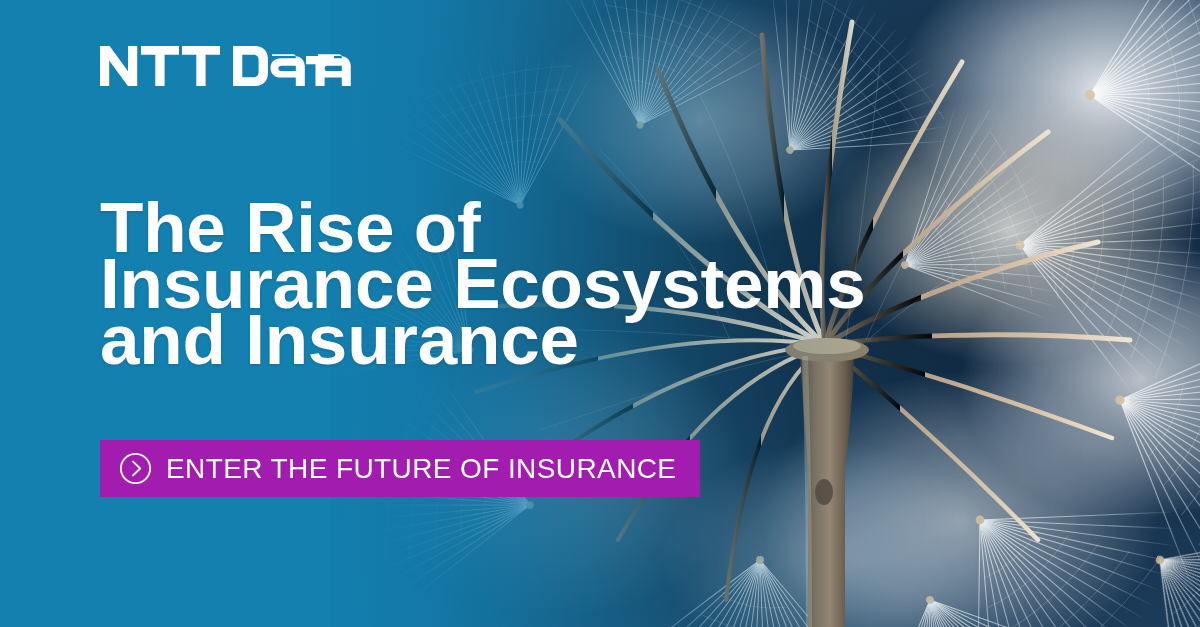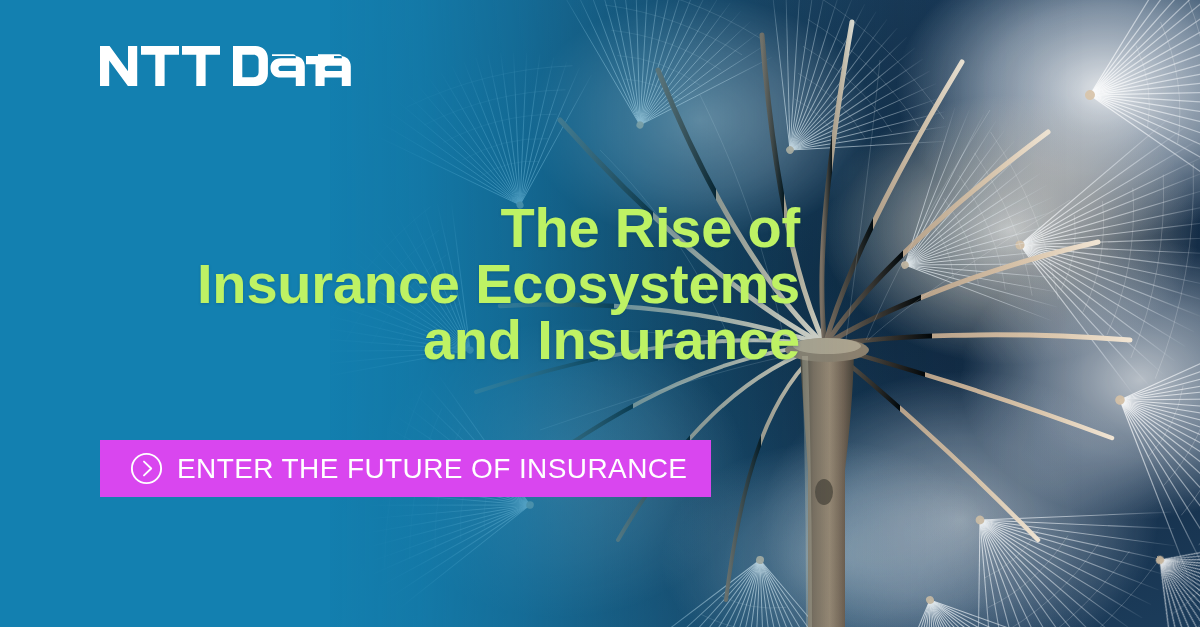--- a/index.html
+++ b/index.html
@@ -54,38 +54,37 @@
   .logo {
     position:absolute; left:100px; top:44px;
     width:252px; height:44px;
   }
   .logo svg { display:block; width:252px; height:44px; }
 
   
   .headline {
     position:absolute; left:100px; top:200px;
     width:700px;
-    color:#bef264;
+    color:#ffffff;
     font-family:"Liberation Sans Narrow","Liberation Sans", sans-serif;
     font-weight:bold;
-    font-size:56px;
+    font-size:71px;
     line-height:56px;
     letter-spacing:-0.2px;
     text-shadow:0 1px 3px rgba(8,60,90,0.28);
-    text-align:right;
   }
   .headline .line { display:block; white-space:nowrap; }
 
   
   .cta {
     position:absolute; left:100px; top:440px;
     height:57px;
-    background:#d946ef;
+    background:#a21caf;
     display:flex; align-items:center;
-    padding:0 24px 0 30px;
+    padding:0 24px 0 19px;
     gap:14px;
     border:0;
     cursor:pointer;
     text-decoration:none;
   }
   .cta-icon { width:33px; height:33px; flex:0 0 33px; display:block; }
   .cta-label {
     color:#ffffff;
     font-family:"Liberation Sans Narrow","Liberation Sans", sans-serif;
     font-size:28px;

